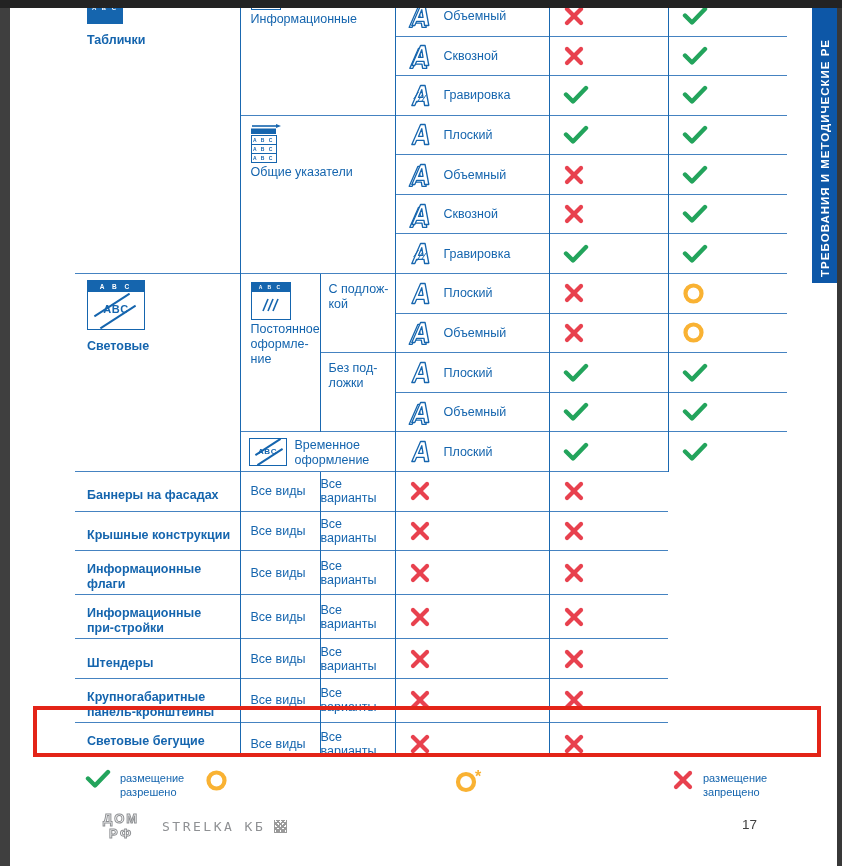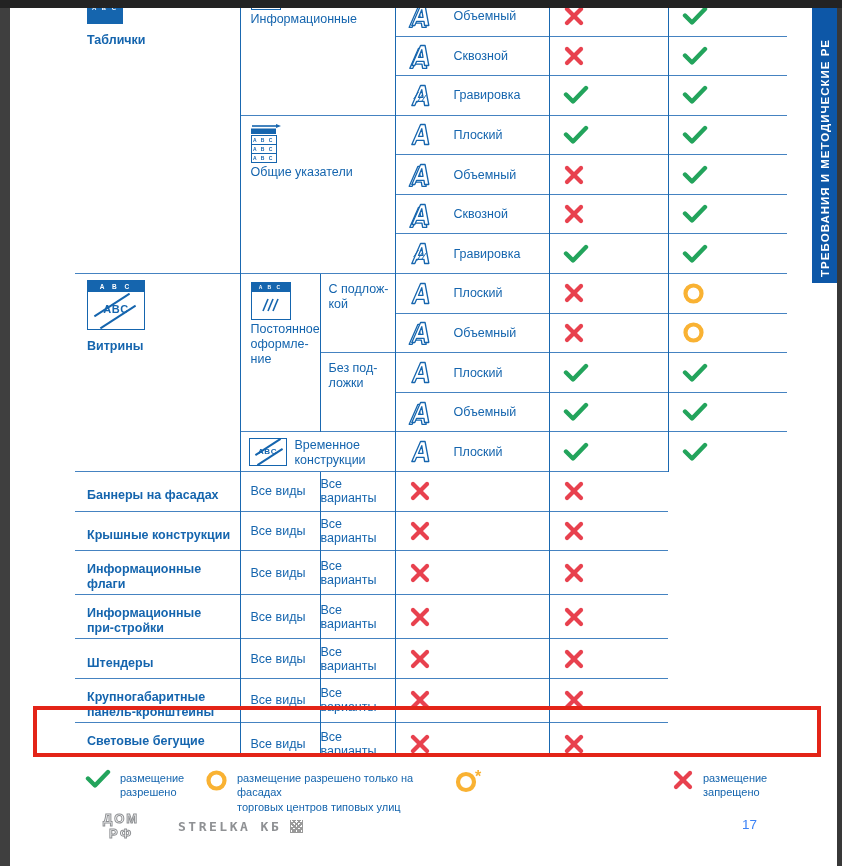--- a/index.html
+++ b/index.html
@@ -27,21 +27,21 @@
   td.c-cat.mid{vertical-align:middle;padding:2px 8px 2px 12px}
   td.c-sub{vertical-align:top;padding:8px 6px 0 10px;line-height:1.2}
   td.c-sub.flush{padding-top:0}
   td.c-sub.inl{vertical-align:middle;padding:0}
   td.c-sub2{vertical-align:top;padding:8px 4px 4px 8px;line-height:1.2}
   td.c-span2{padding-left:10px}
   td.c-span1{padding-left:0}
   .lbl{display:block}
   .c-cat .lbl{margin-top:9px}
   .c-sub .lbl{margin-top:2px}
-  .trow{display:flex;align-items:center;gap:20px;padding-left:12px}
+  .trow{display:flex;align-items:center;gap:10px;padding-left:12px}
   .trow.tight{gap:8px;padding-left:8px}
   .mrow{display:flex;align-items:center;padding-left:13px}
   .a-icon{display:block;flex:none}
   .mark{display:inline-flex}
   
   .ic-tab{display:block;width:36px;height:20px;background:#1565ae;text-align:center}
   .ic-tab i{font-style:normal;color:#fff;font-size:6px;font-weight:bold;letter-spacing:2px;display:block;margin-top:2px;line-height:8px}
   .ic-info{display:block;width:30px;height:14px;border:1.5px solid #1565ae;box-sizing:border-box;text-align:center}
   .ic-info i{font-style:normal;color:#1565ae;font-size:5px;font-weight:bold;letter-spacing:1.5px;line-height:11px}
   .ic-ptr{display:block;width:30px}
@@ -67,25 +67,25 @@
   .legend{position:absolute;left:85px;top:768px;width:740px;display:flex;z-index:40}
   .lg-item{display:flex;gap:9px;align-items:flex-start}
   .lg-item:nth-child(1){width:120px}
   .lg-item:nth-child(2){width:250px}
   .lg-item:nth-child(3){width:217px}
   .lg-item:nth-child(4){flex:1}
   .lg-mark{flex:none;margin-top:1px}
   .lg-txt{font-size:11px;color:#1565ae;white-space:pre-line;line-height:1.3;padding-top:3px}
   
   .footer{position:absolute;left:102px;top:810px;height:32px;display:flex;align-items:center;z-index:40}
-  .brand{margin-left:38px;font-family:"DejaVu Sans Mono",monospace;font-size:13px;letter-spacing:2.5px;font-weight:bold;color:#8f9194}
+  .brand{margin-left:22px;font-family:"DejaVu Sans Mono",monospace;font-size:13px;letter-spacing:2.5px;font-weight:normal;color:#8f9194}
   .hatch{width:13px;height:13px;margin-left:9px;
          background:repeating-linear-gradient(45deg,#9a9a9a 0 1.5px,transparent 1.5px 3.5px),
                     repeating-linear-gradient(-45deg,#9a9a9a 0 1.5px,transparent 1.5px 3.5px)}
-  .pagenum{position:absolute;left:742px;top:817px;font-size:13.5px;color:#3b82f6;z-index:40}
+  .pagenum{position:absolute;left:742px;top:817px;font-size:13.5px;color:#404040;z-index:40}
   
   .hl-box{position:absolute;left:33px;top:706px;width:788px;height:51px;box-sizing:border-box;
           border:4px solid #e32417;z-index:50;pointer-events:none}
 </style>
 </head>
 <body>
 
 <div class="frame-top"></div>
 <div class="frame-left"></div>
 <div class="frame-right"></div>
@@ -353,21 +353,21 @@
         <tr>
           <td class="c-cat" rowspan="5">
             <span class="ic-vit">
               <span class="vh">A B C</span>
               <span class="vb2">
                 <span class="vt">ABC</span>
                 <span class="dl d1"></span>
                 <span class="dl d2"></span>
               </span>
             </span>
-            <span class="lbl">Витрины</span>
+            <span class="lbl">Световые</span>
           </td>
           <td class="c-sub vb" rowspan="4">
             <span class="ic-perm">
               <span class="ph">A B C</span>
               <span class="pb">
                 <svg width="17" height="14" viewBox="0 0 17 14">
                   <g stroke="#1565ae" stroke-width="1.6">
                     <line x1="1" y1="13" x2="6" y2="1"></line>
                     <line x1="6" y1="13" x2="11" y2="1"></line>
                     <line x1="11" y1="13" x2="16" y2="1"></line>
@@ -503,21 +503,21 @@
           </td>
         </tr>
         <tr>
           <td class="c-sub vb inl" colspan="2">
             <div class="trow tight">
               <span class="ic-temp">
                 <span class="tt">ABC</span>
                 <span class="dl t1"></span>
                 <span class="dl t2"></span>
               </span>
-              <span class="lbl">Временное конструкции</span>
+              <span class="lbl">Временное оформление</span>
             </div>
           </td>
           <td class="c-type vb">
             <div class="trow">
               <svg class="a-icon" width="26" height="27" viewBox="0 0 26 27">
                 <path d="M4.5 23.5 L10.8 3.5 L15.3 3.5 L21.5 23.5 L17.3 23.5 L16.1 19.3 L8.8 19.3 L7.5 23.5 Z M10.2 15.4 L12.5 7.7 L14.7 15.4 Z" fill="#fff" stroke="#1565ae" stroke-width="1.3" fill-rule="evenodd" stroke-linejoin="round" transform="translate(2.2 0) skewX(-7)"></path>
               </svg>
               <span class="lbl">Плоский</span>
             </div>
           </td>
@@ -794,22 +794,20 @@
       <span class="lg-mark"><svg width="26" height="20" viewBox="0 0 26 20">
           <path d="M3 9.5 L10 16.5 L23 3" fill="none" stroke="#23a45c" stroke-width="4.4" stroke-linecap="round" stroke-linejoin="round"></path>
         </svg></span>
       <span class="lg-txt">размещение
 разрешено</span>
     </div>
     <div class="lg-item">
       <span class="lg-mark"><svg width="23" height="23" viewBox="0 0 23 23">
           <circle cx="11.5" cy="11.5" r="8" fill="none" stroke="#f9b233" stroke-width="4.2"></circle>
         </svg></span>
-      <span class="lg-txt">размещение разрешено только на фасадах
-торговых центров типовых улиц</span>
     </div>
     <div class="lg-item">
       <span class="lg-mark"><svg width="34" height="24" viewBox="0 0 34 24">
           <circle cx="11" cy="13" r="8" fill="none" stroke="#f9b233" stroke-width="4.2"></circle>
           <text x="20" y="13" font-size="16" font-weight="bold" fill="#f9b233">*</text>
         </svg></span>
     </div>
     <div class="lg-item">
       <span class="lg-mark"><svg width="22" height="22" viewBox="0 0 22 22">
           <g stroke="#e8414e" stroke-width="4.2" stroke-linecap="round">

